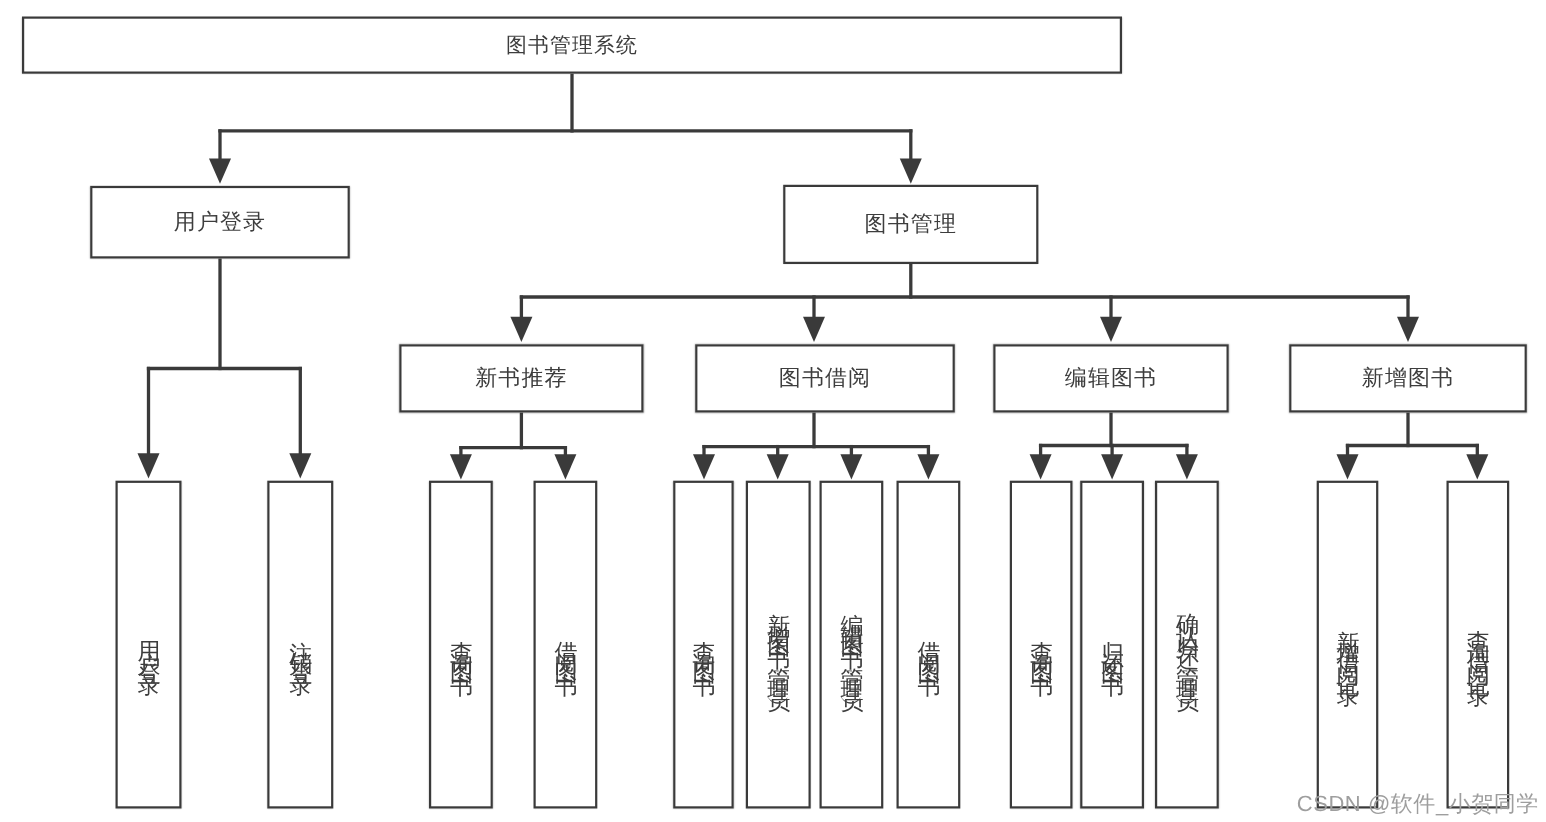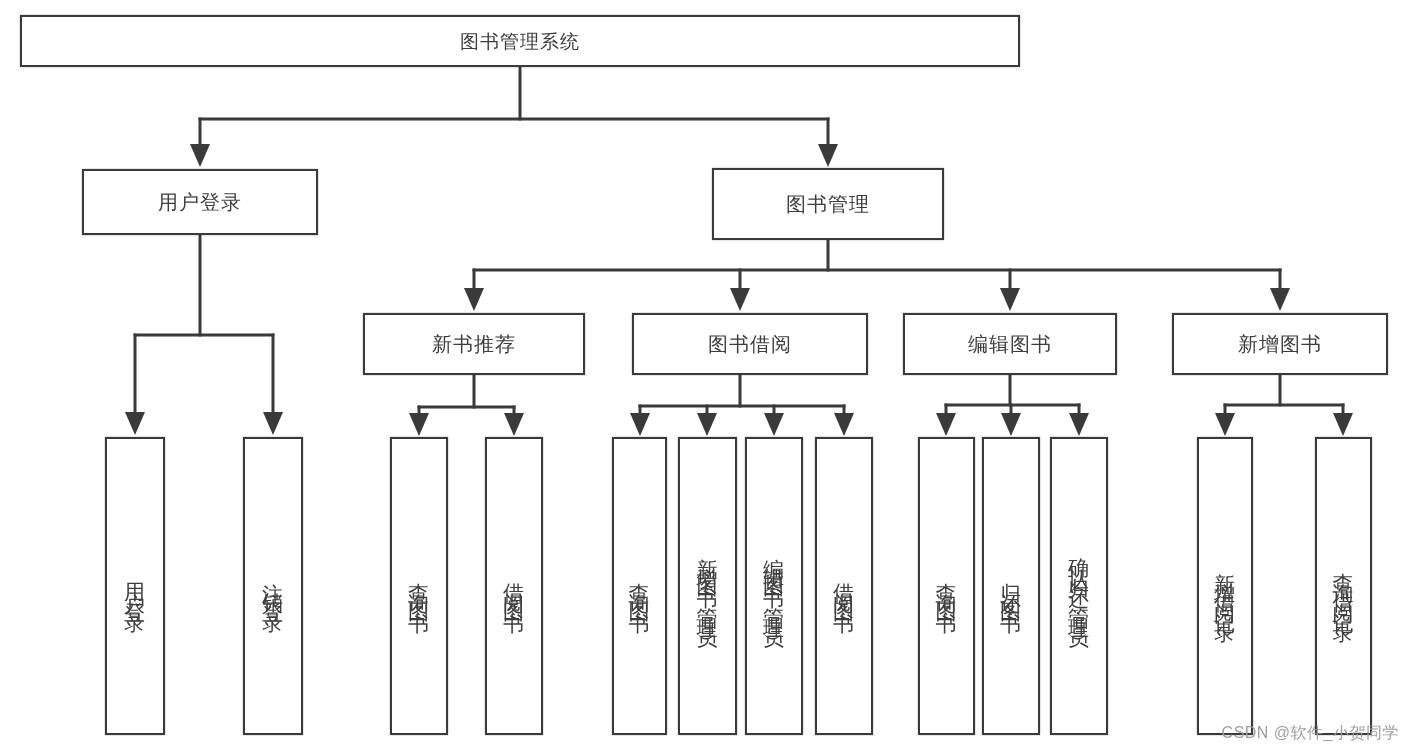--- a/index.html
+++ b/index.html
@@ -46,21 +46,21 @@
     text-orientation: mixed;
     font-size: 21px;
     letter-spacing: 10px;
     line-height: 1;
   }
 
   .watermark {
     position: absolute;
     right: 6px;
     bottom: 3px;
-    font-size: 16px;
+    font-size: 20px;
     color: var(--watermark);
     letter-spacing: 0.5px;
     white-space: nowrap;
     z-index: 5;
   }
 </style>
 </head>
 <body>
 
 <div class="canvas">

